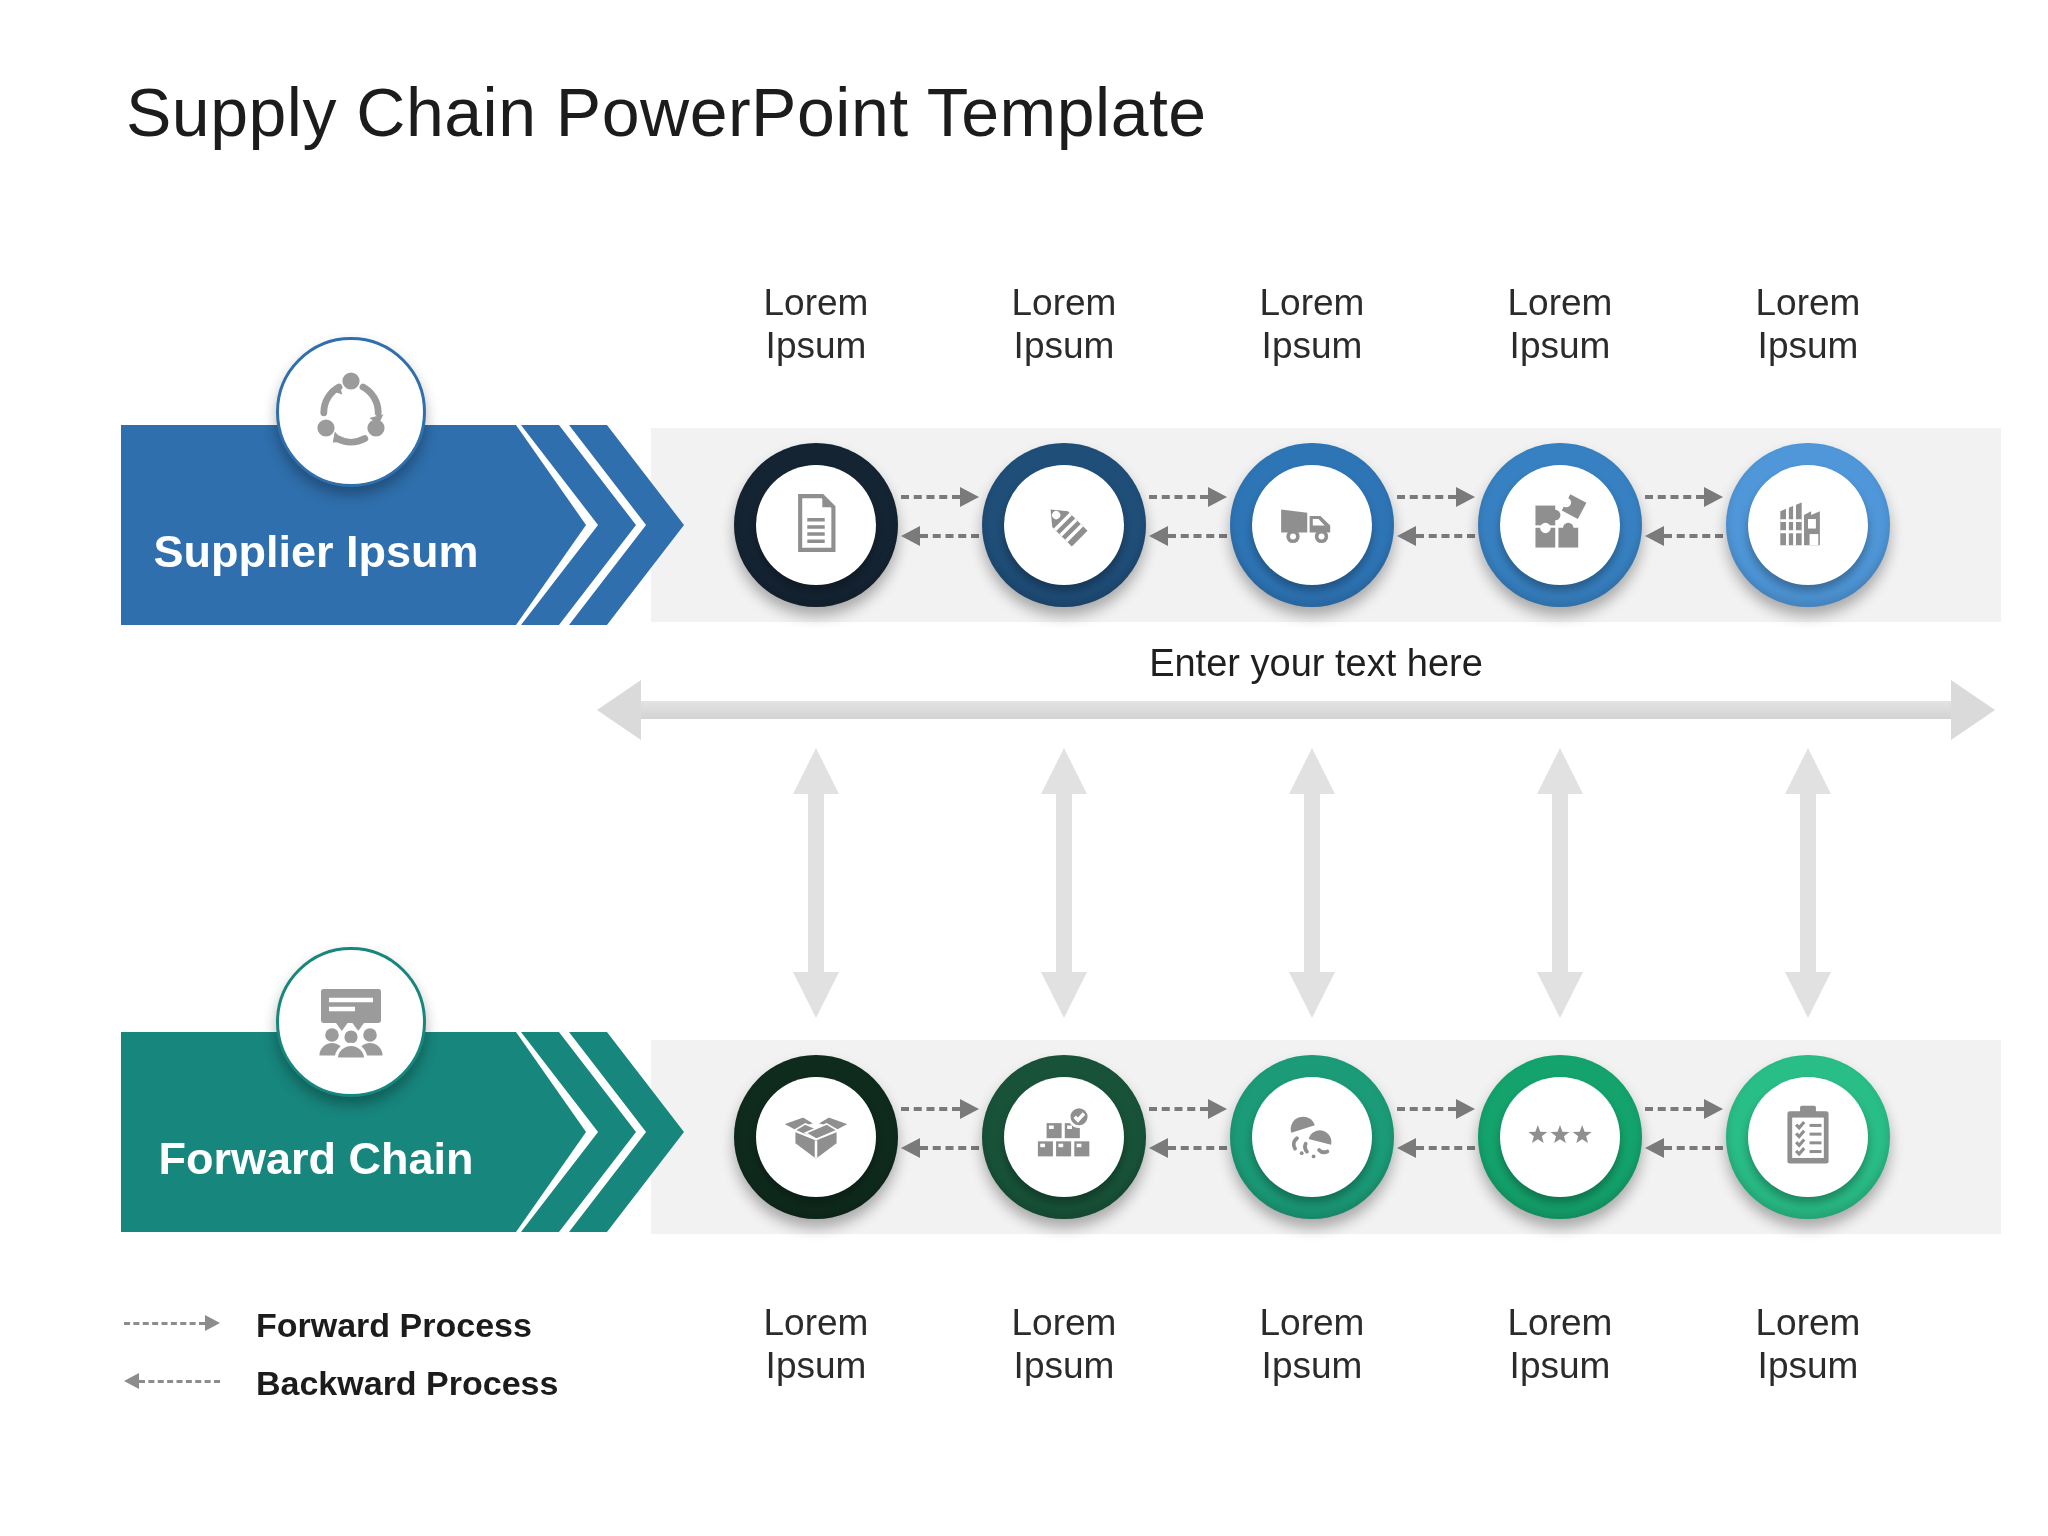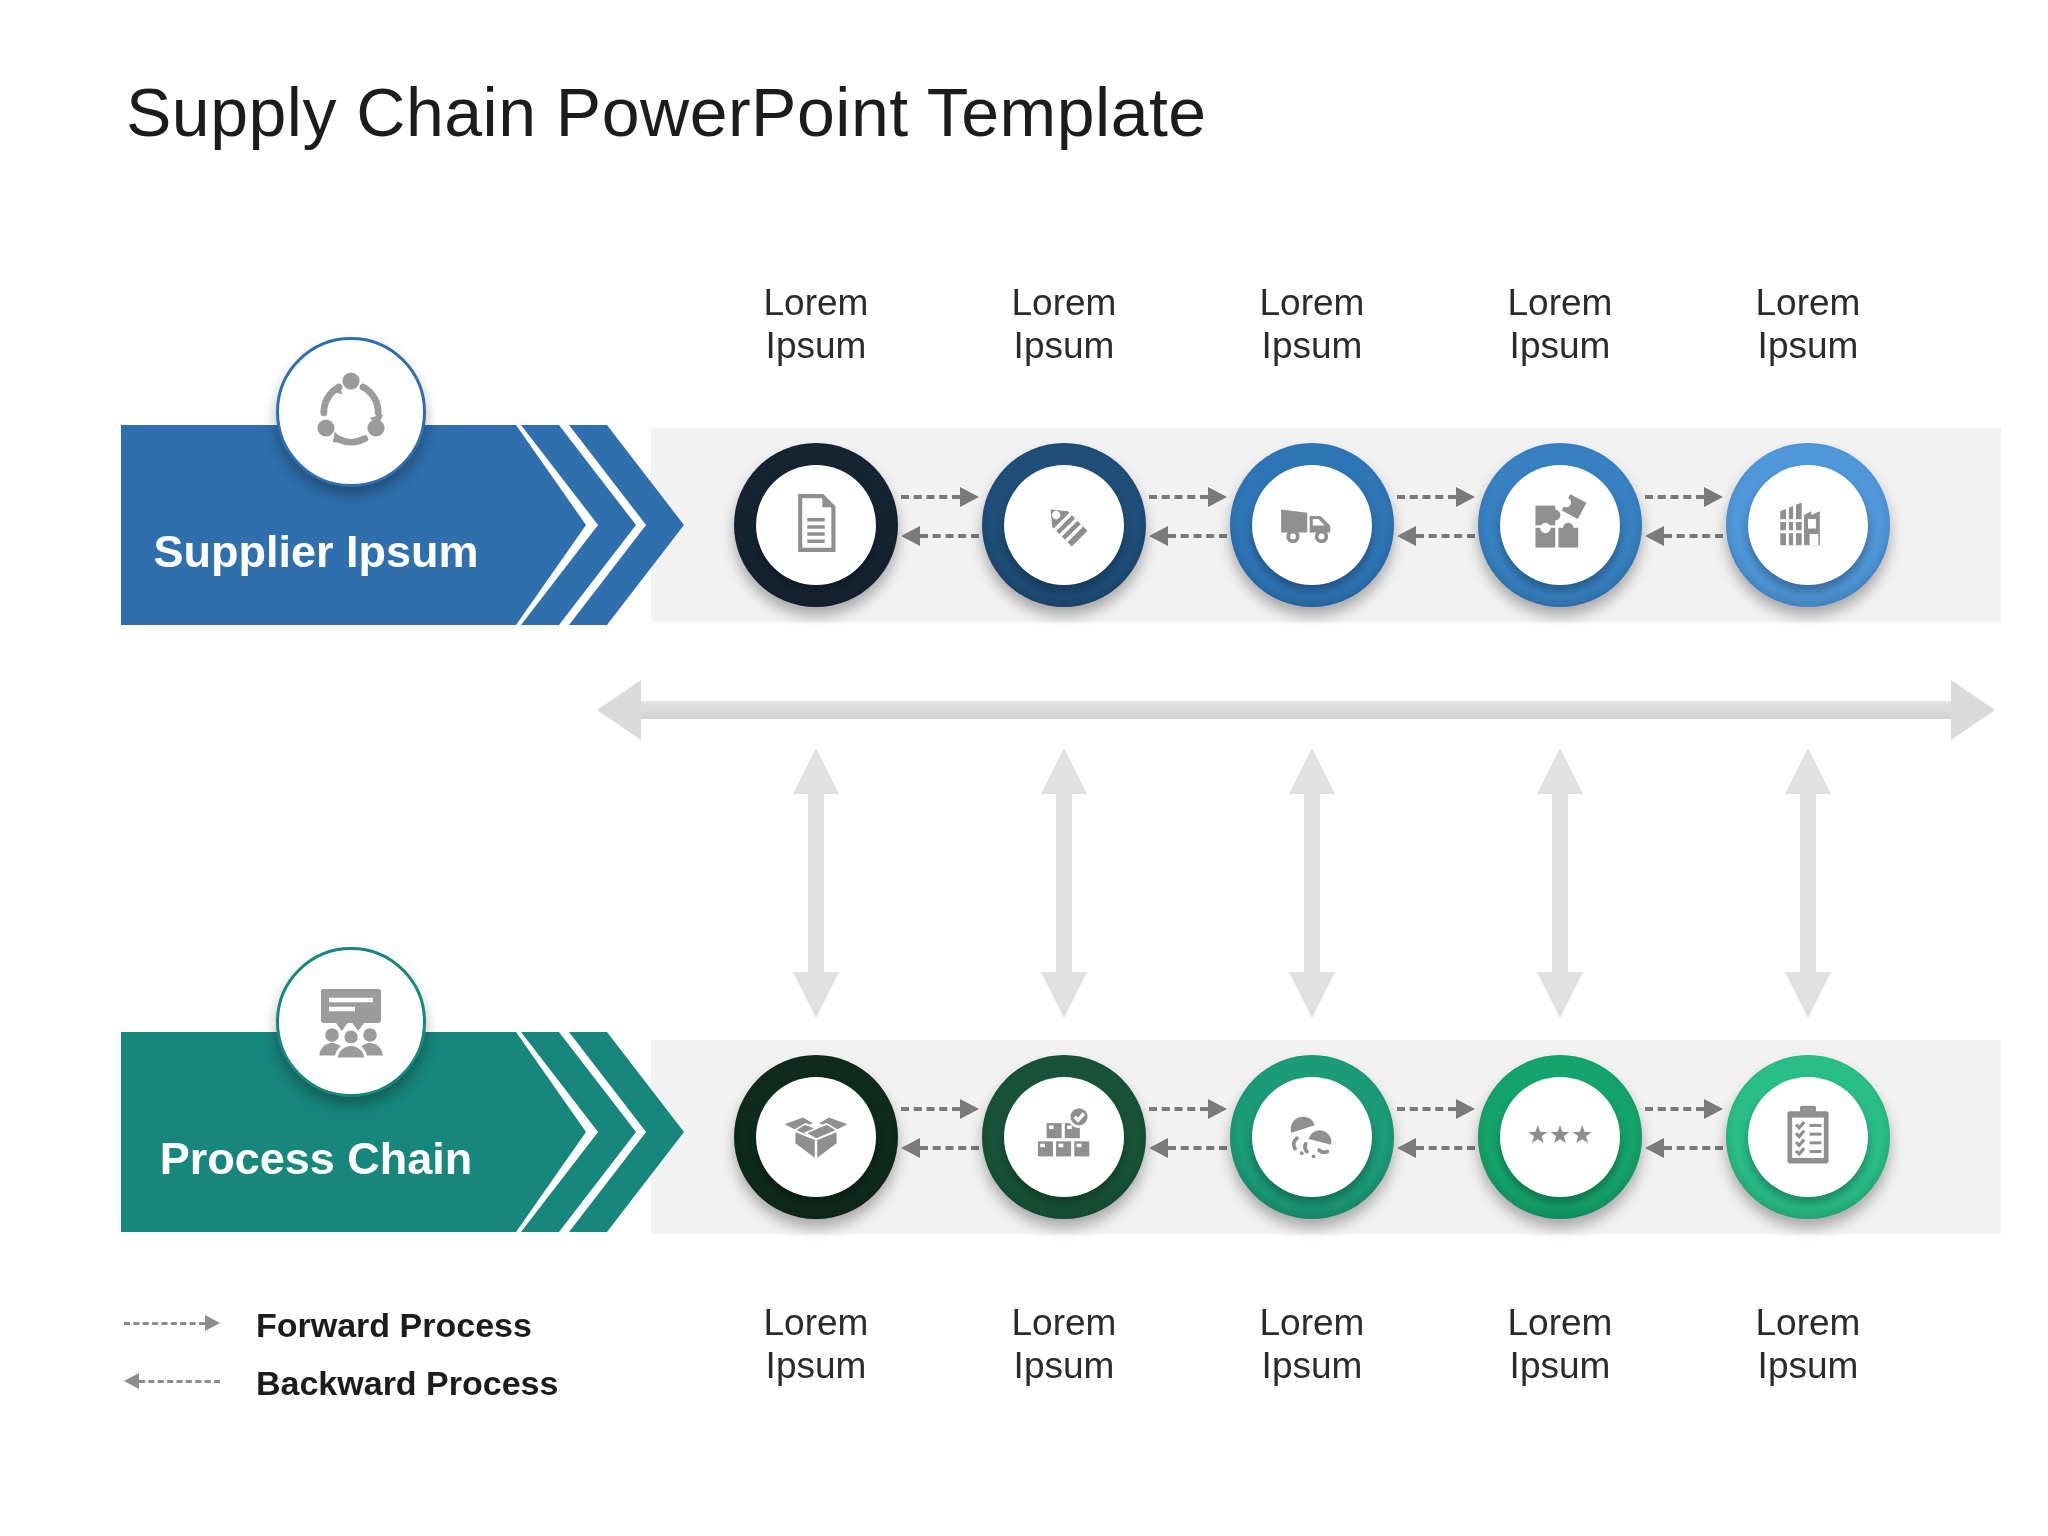--- a/index.html
+++ b/index.html
@@ -91,21 +91,21 @@
   <div class="abs strip sup"></div>
   <div class="abs strip cus"></div>
 
   <div class="abs band sup">
     <div class="band-label">Supplier Ipsum</div>
   </div>
   <div class="abs chev sup c1"></div>
   <div class="abs chev sup c2"></div>
 
   <div class="abs band cus">
-    <div class="band-label">Process Chain</div>
+    <div class="band-label">Forward Chain</div>
   </div>
   <div class="abs chev cus c1"></div>
   <div class="abs chev cus c2"></div>
 
   <div class="abs badge sup" id="badge-sup">
       <span><svg viewBox="0 0 48 48">
           <g fill="none" stroke="currentColor" stroke-width="3.4" stroke-linecap="round">
             <path d="M30 12.5a14.5 14.5 0 0 1 7.6 12.9"></path>
             <path d="M30.9 38.3a14.5 14.5 0 0 1-13.8 0"></path>
             <path d="M10.4 25.4a14.5 14.5 0 0 1 7.6-12.9"></path>
@@ -131,20 +131,21 @@
             <circle cx="14.5" cy="31.5" r="3.4"></circle>
             <path d="M8.2 41.8a6.3 6.3 0 0 1 12.6 0z"></path>
             <circle cx="33.5" cy="31.5" r="3.4"></circle>
             <path d="M27.2 41.8a6.3 6.3 0 0 1 12.6 0z"></path>
             <circle cx="24" cy="32.5" r="4.1" stroke="#fff" stroke-width="1.6"></circle>
             <path d="M16.6 43.6a7.4 7.4 0 0 1 14.8 0z" stroke="#fff" stroke-width="1.6"></path>
           </g>
         </svg></span>
     </div>
 
+  <div class="abs center-text">Enter your text here</div>
 
   <div class="abs h-arrow">
     <div class="h-head-l"></div>
     <div class="h-shaft"></div>
     <div class="h-head-r"></div>
   </div>
 
   <div id="generated">
       <div class="step-circle" style="left: 688px; top: 443px; background: rgb(21, 36, 51);">
         <div class="step-inner">

